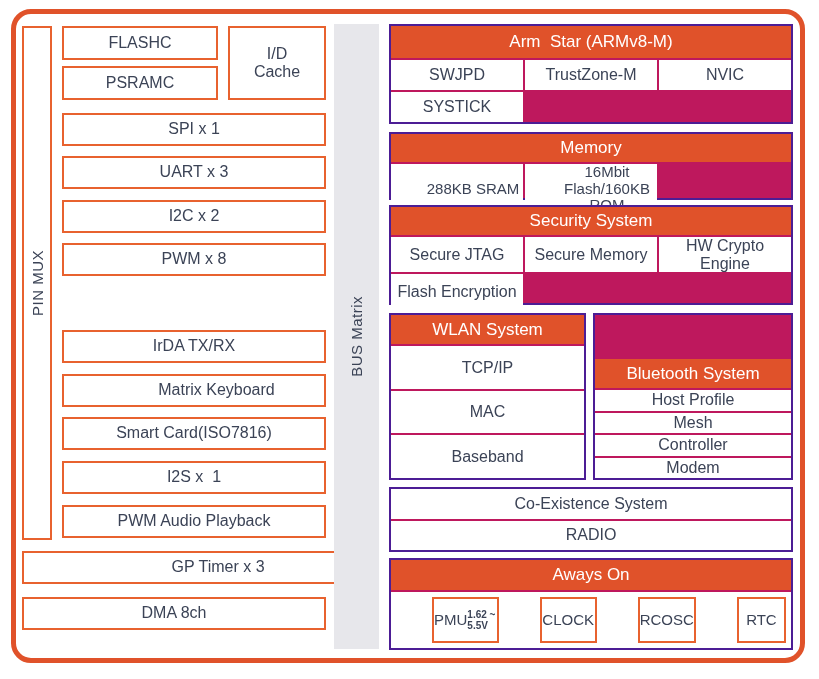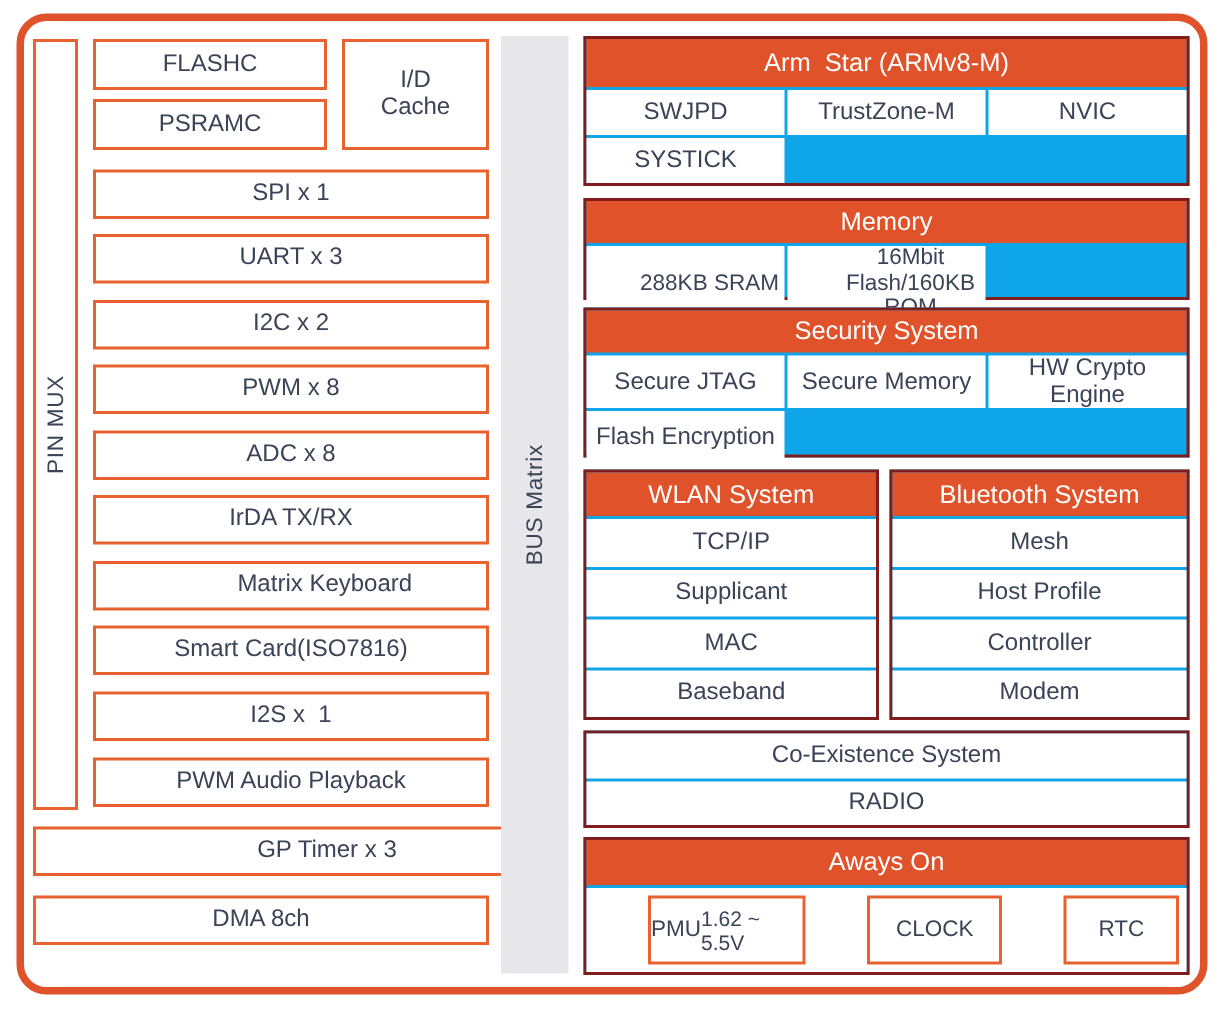--- a/index.html
+++ b/index.html
@@ -8,34 +8,34 @@
   .outer-border{position:absolute;left:11px;top:9px;width:784px;height:644px;
     border:5px solid #E0522A;border-radius:20px;}
   .blk{position:absolute;box-sizing:border-box;border:2px solid #E8622F;background:#fff;
     display:flex;align-items:center;justify-content:center;color:#3B4356;font-size:16px;}
   .blk .lbl{white-space:pre-wrap;text-align:center;line-height:1.15;}
   .vbar{position:absolute;box-sizing:border-box;display:flex;align-items:center;justify-content:center;}
   .pinmux{border:2px solid #E8622F;background:#fff;}
   .busbar{background:#E7E7EB;}
   .vtext{writing-mode:vertical-rl;transform:rotate(180deg);color:#3B4356;font-size:15px;
     letter-spacing:0.5px;white-space:pre;}
-  .group{position:absolute;box-sizing:border-box;border:2px solid #7f1d1d;background:#0ea5e9;
+  .group{position:absolute;box-sizing:border-box;border:2px solid #4c1d95;background:#be185d;
     display:flex;flex-direction:column;gap:2px;}
   .hdr{background:#E0522A;color:#fff;display:flex;align-items:center;justify-content:center;
     font-size:17px;white-space:pre-wrap;flex:0 0 auto;}
   .grid2{flex:1;display:grid;grid-template-columns:1fr 1fr 1fr;grid-auto-rows:1fr;gap:2px;}
   .rows{flex:1;display:grid;grid-auto-rows:1fr;gap:2px;}
   .cell{background:#fff;display:flex;align-items:center;justify-content:center;
     color:#3B4356;font-size:16px;white-space:pre-wrap;text-align:center;line-height:1.1;}
   .cell.sm{font-size:15px;padding-left:32px;}
   .aw-row{flex:1;background:#fff;display:flex;gap:5px;padding:5px;}
   .aw-cell{box-sizing:border-box;border:2px solid #E8622F;background:#fff;
     display:flex;flex-direction:row;align-items:center;justify-content:center;
     color:#3B4356;font-size:15px;line-height:1.15;margin-left:36px;}
-  .aw-sub{font-size:14px;color:#3B4356;}
+  .aw-sub{font-size:10px;color:#3B4356;font-weight:bold;}
 </style>
 </head>
 <body>
 
 <div class="canvas">
   <div class="outer-border"></div>
 
   <div class="vbar pinmux" style="left:22px;top:26px;width:30px;height:514px;">
     <span class="vtext">PIN MUX</span>
   </div>
@@ -55,23 +55,20 @@
     <span class="lbl">SPI x 1</span>
   </div>
   <div class="blk" style="left:62px;top:156px;width:264px;height:33px;">
     <span class="lbl">UART x 3</span>
   </div>
   <div class="blk" style="left:62px;top:200px;width:264px;height:33px;">
     <span class="lbl">I2C x 2</span>
   </div>
   <div class="blk" style="left:62px;top:243px;width:264px;height:33px;">
     <span class="lbl">PWM x 8</span>
-  </div>
-  <div class="blk" style="left:62px;top:287px;width:264px;height:33px;">
-    <span class="lbl">ADC x 8</span>
   </div>
   <div class="blk" style="left:62px;top:330px;width:264px;height:33px;">
     <span class="lbl">IrDA TX/RX</span>
   </div>
   <div class="blk" style="left:62px;top:374px;width:264px;height:33px;padding-left:45px;">
     <span class="lbl">Matrix Keyboard</span>
   </div>
   <div class="blk" style="left:62px;top:417px;width:264px;height:33px;">
     <span class="lbl">Smart Card(ISO7816)</span>
   </div>
@@ -118,31 +115,30 @@
       <div class="cell">Secure Memory</div>
       <div class="cell">HW Crypto Engine</div>
       <div class="cell">Flash Encryption</div>
     </div>
   </div>
 
   <div class="group" style="left:389px;top:313px;width:197px;height:167px;">
     <div class="hdr" style="height:29px;">WLAN System</div>
     <div class="rows">
       <div class="cell">TCP/IP</div>
-      <div class="cell">Supplicant</div>
       <div class="cell">MAC</div>
       <div class="cell">Baseband</div>
     </div>
   </div>
 
   <div class="group" style="left:593px;top:313px;width:200px;height:167px;">
-    <div class="hdr" style="height:29px;">Bluetooth System</div>
+    <div class="hdr" style="height:29px;margin-top:44px;">Bluetooth System</div>
     <div class="rows">
+      <div class="cell">Host Profile</div>
       <div class="cell">Mesh</div>
-      <div class="cell">Host Profile</div>
       <div class="cell">Controller</div>
       <div class="cell">Modem</div>
     </div>
   </div>
 
   <div class="group" style="left:389px;top:487px;width:404px;height:65px;">
     <div class="rows">
       <div class="cell">Co-Existence System</div>
       <div class="cell">RADIO</div>
     </div>
@@ -151,18 +147,21 @@
   <div class="group" style="left:389px;top:558px;width:404px;height:92px;">
     <div class="hdr" style="height:30px;">Aways On</div>
     <div class="aw-row">
       <div class="aw-cell" style="flex:1.18;">
         <span>PMU</span>
         <span class="aw-sub">1.62 ~ 5.5V</span>
       </div>
       <div class="aw-cell" style="flex:1;">
         <span>CLOCK</span>
       </div>
+      <div class="aw-cell" style="flex:1;">
+        <span>RCOSC</span>
+      </div>
       <div class="aw-cell" style="flex:0.85;">
         <span>RTC</span>
       </div>
     </div>
   </div>
 </div>
 
 </body></html>

